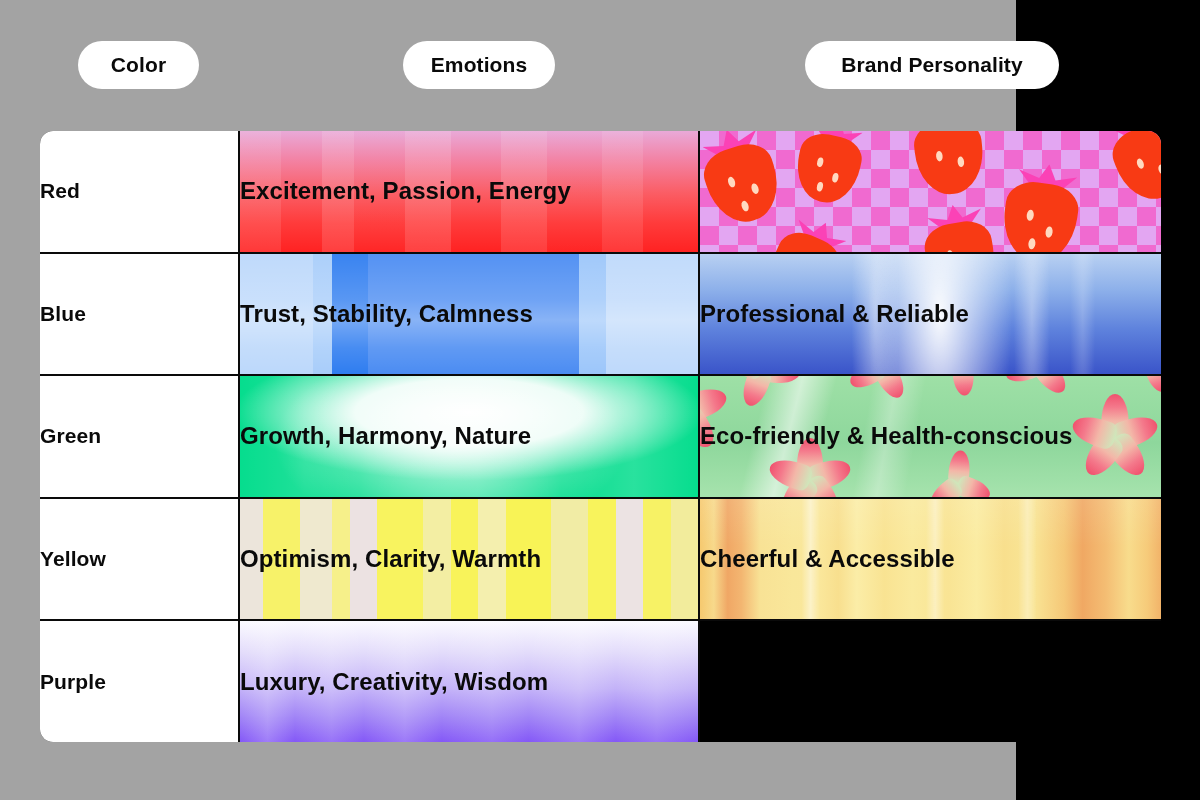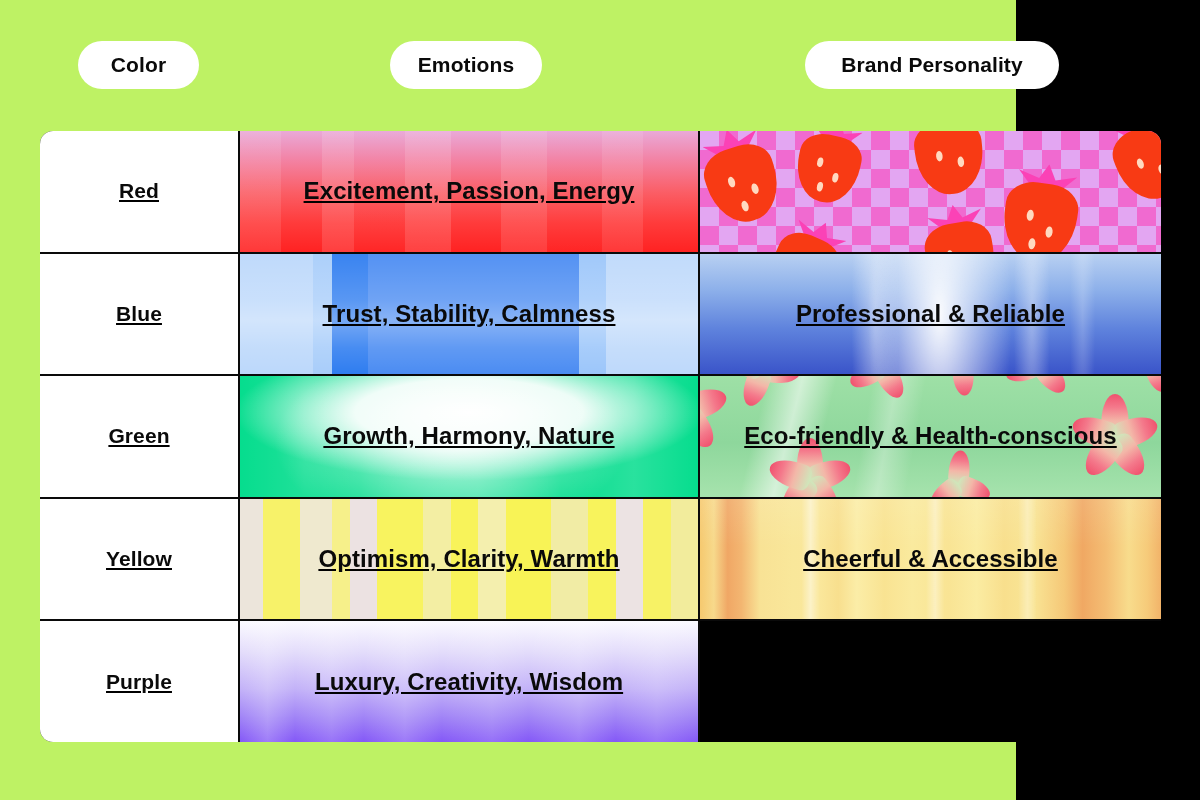--- a/index.html
+++ b/index.html
@@ -9,21 +9,21 @@
     height: 800px;
     background: #000000;
     font-family: "Liberation Sans", sans-serif;
     overflow: hidden;
   }
 
   .page {
     position: relative;
     width: 1016px;
     height: 800px;
-    background: #bef264;
+    background: #a3a3a3;
   }
 
   
   .header-row {
     position: absolute;
     left: 0;
     top: 41px;
     width: 1200px;
     height: 48px;
   }
@@ -37,21 +37,21 @@
     align-items: center;
     justify-content: center;
     color: #0a0a0a;
     font-size: 21px;
     font-weight: 700;
     letter-spacing: 0.1px;
     white-space: nowrap;
     padding: 0 26px;
   }
   .pill-color      { left: 78px;  width: 121px; }
-  .pill-emotions   { left: 390px; width: 152px; }
+  .pill-emotions   { left: 403px; width: 152px; }
   .pill-brand      { left: 805px; width: 254px; }
 
   
   .table {
     position: absolute;
     left: 40px;
     top: 131px;
     width: 1121px;
     height: 611px;
     border-radius: 13px;
@@ -68,22 +68,21 @@
     min-height: 0;
     border-bottom: 2px solid #0a0a0a;
   }
   .row:last-child { border-bottom: none; }
 
   .cell {
     position: relative;
     overflow: hidden;
     display: flex;
     align-items: center;
-    justify-content: center;
-    text-decoration: underline;
+    justify-content: flex-start;
   }
 
   .cell-color {
     width: 200px;
     flex: 0 0 200px;
     background: #ffffff;
     border-right: 2px solid #0a0a0a;
   }
   .cell-emotion {
     width: 460px;

